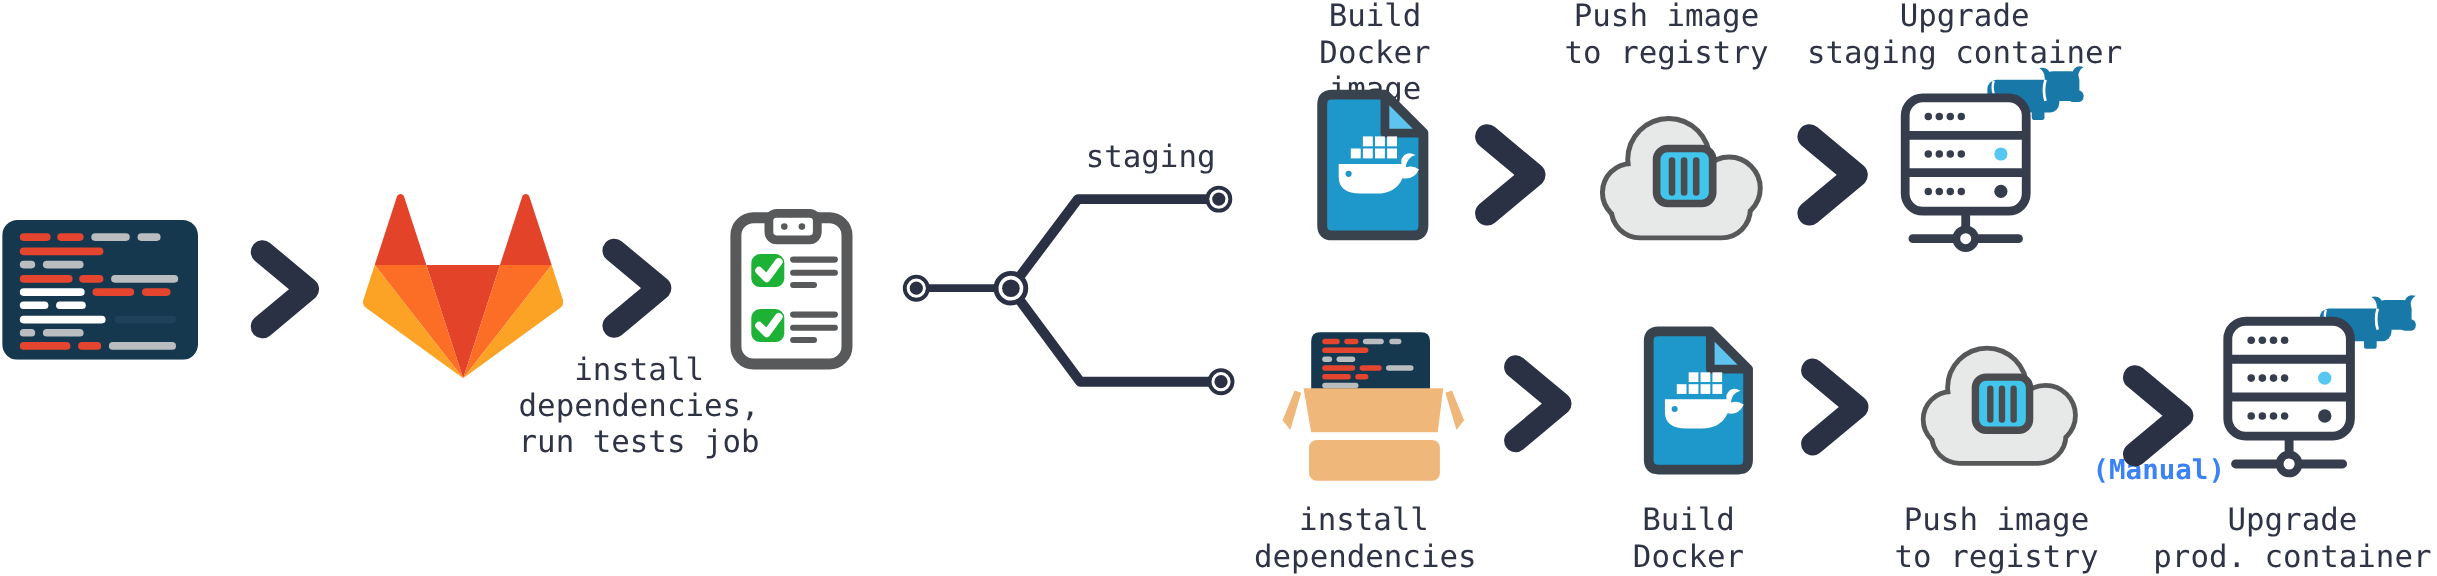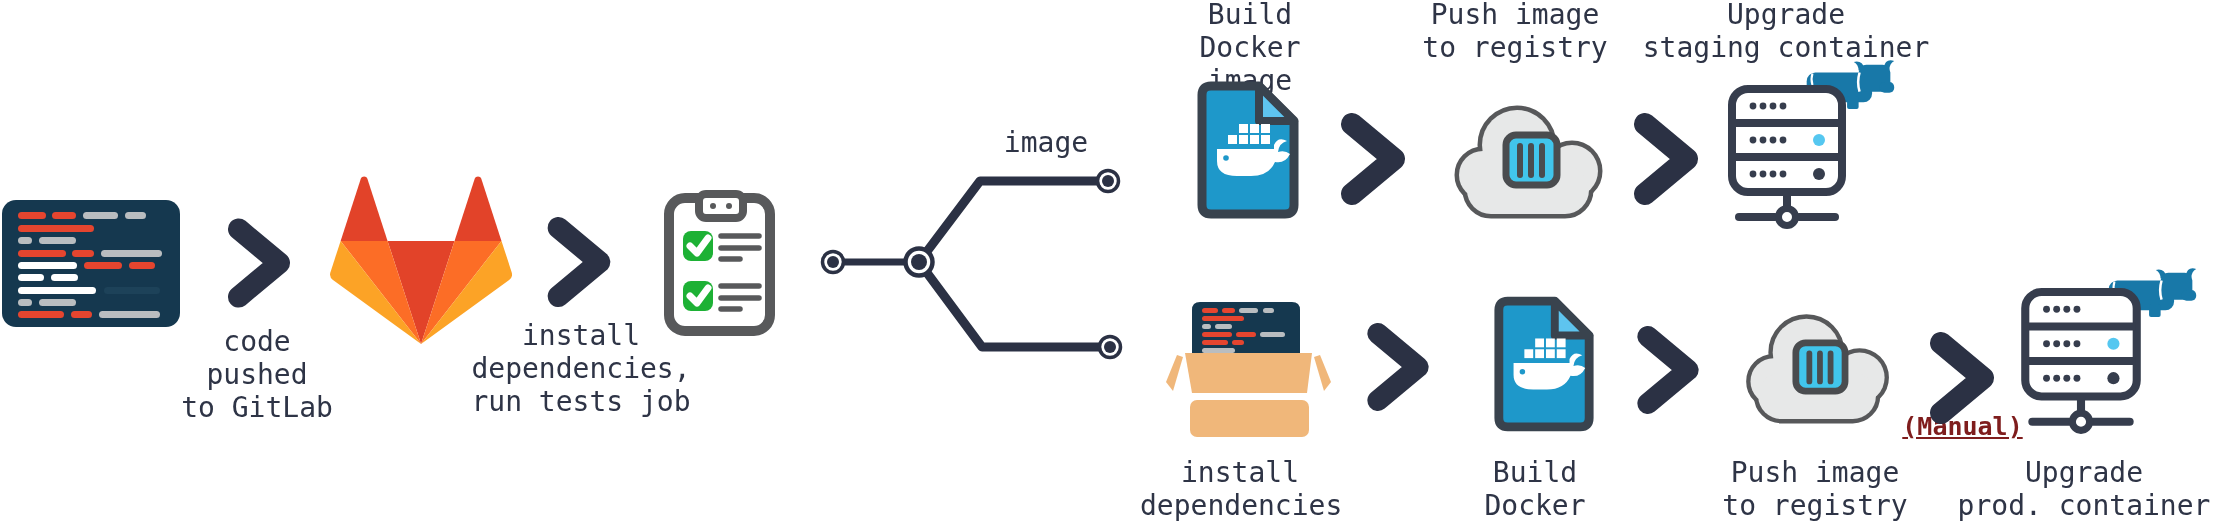--- a/index.html
+++ b/index.html
@@ -14,24 +14,23 @@
   .lbl{
     position:absolute;
     font:28px/33px "DejaVu Sans Mono", monospace;
     color:#2e3446;
     text-align:center;
     white-space:pre-line;
   }
   .manual{
     position:absolute;
     font:700 25px/28px "DejaVu Sans Mono", monospace;
-    color:#7f1d1d;
+    color:#3b82f6;
     text-align:center;
     white-space:pre-line;
-    text-decoration:underline;
   }
 </style>
 </head>
 <body>
 
 <svg width="0" height="0" style="position:absolute" aria-hidden="true">
   <defs>
     <symbol id="sym-chevron" viewBox="0 0 66 94">
       <path d="M12 12 L54 47 L12 82" fill="none" stroke="#2b3144" stroke-width="22" stroke-linecap="round" stroke-linejoin="round"></path>
     </symbol>
@@ -142,23 +141,20 @@
       <rect x="16" y="111" width="46" height="7" rx="3.5" fill="#e5452f"></rect>
         <rect x="69" y="111" width="21" height="7" rx="3.5" fill="#e5452f"></rect>
         <rect x="97" y="111" width="61" height="7" rx="3.5" fill="#b9bdc0"></rect>
     </g>
   </svg>
 
   <svg class="abs" style="left:227px;top:217px" width="64" height="92">
       <use href="#sym-chevron"></use>
     </svg>
 
-  <div class="lbl" style="left:157px;top:325px;width:200px">code
-pushed
-to GitLab</div>
 
   <svg class="abs" style="left:330px;top:176px" width="182" height="168" viewBox="0 0 256 236">
     <path fill="#e24329" d="M128.08 236.07L175.18 91.1H80.97l47.11 144.97z"></path>
     <path fill="#fc6d26" d="M128.08 236.07L80.97 91.1H14.96l113.12 144.97z"></path>
     <path fill="#fca326" d="M14.96 91.1L.64 135.16a9.75 9.75 0 0 0 3.54 10.9l123.9 90.01L14.96 91.1z"></path>
     <path fill="#e24329" d="M14.96 91.1h66.01L52.6 3.79c-1.46-4.49-7.82-4.49-9.28 0L14.96 91.1z"></path>
     <path fill="#fc6d26" d="M128.08 236.07l47.1-144.97h66.02l-113.12 144.97z"></path>
     <path fill="#fca326" d="M241.2 91.1l14.31 44.06a9.75 9.75 0 0 1-3.54 10.9l-123.89 90.01L241.2 91.1z"></path>
     <path fill="#e24329" d="M241.2 91.1h-66.02L203.54 3.79c1.46-4.49 7.82-4.49 9.28 0L241.2 91.1z"></path>
   </svg>
@@ -207,21 +203,21 @@
 
     <circle cx="300" cy="63" r="9" fill="#ffffff"></circle>
     <circle cx="300" cy="63" r="10.5" fill="none" stroke="#2b3144" stroke-width="3.5"></circle>
     <circle cx="300" cy="63" r="6" fill="#2b3144"></circle>
 
     <circle cx="302" cy="229" r="9" fill="#ffffff"></circle>
     <circle cx="302" cy="229" r="10.5" fill="none" stroke="#2b3144" stroke-width="3.5"></circle>
     <circle cx="302" cy="229" r="6" fill="#2b3144"></circle>
   </svg>
 
-  <div class="lbl" style="left:966px;top:126px;width:160px">image</div>
+  <div class="lbl" style="left:966px;top:126px;width:160px">staging</div>
 
   <div class="lbl" style="left:1150px;top:-2px;width:200px">Build
 Docker image</div>
 
   <svg class="abs" style="left:1193px;top:77px" width="110" height="146">
       <use href="#sym-dockerfile"></use>
     </svg>
 
   <svg class="abs" style="left:1340px;top:112px" width="66" height="94">
       <use href="#sym-chevron"></use>

